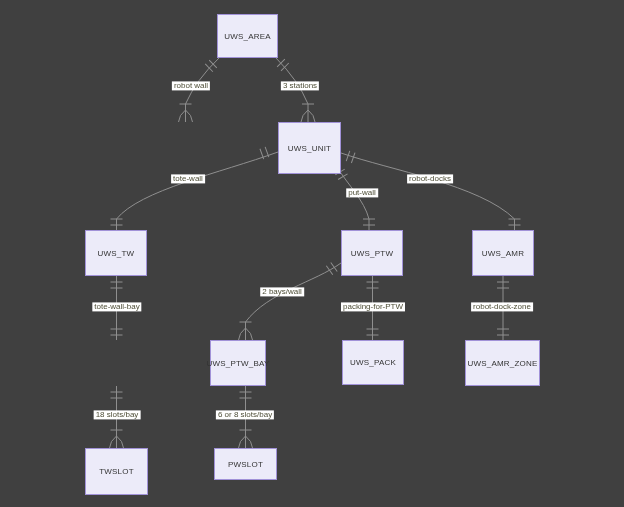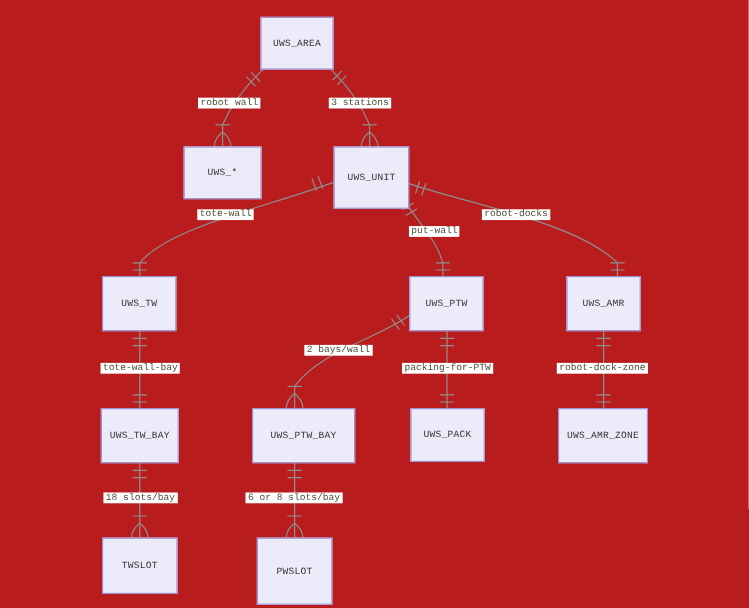--- a/index.html
+++ b/index.html
@@ -1,18 +1,18 @@
 <!DOCTYPE html>
 <html><head>
 <meta charset="utf-8">
 <style>
   html,body{margin:0;padding:0;background:#fff;}
   .stage{
-    position:relative;width:624px;height:507px;background:#b91c1c;overflow:hidden;
-    font-family:Liberation Mono, monospace;
+    position:relative;width:624px;height:507px;background:#404040;overflow:hidden;
+    font-family:Liberation Sans, sans-serif;
   }
   svg.edges{position:absolute;left:0;top:0;}
   svg.edges path{stroke:#8f8f8f;stroke-width:1;fill:none;}
   .entity{
     position:absolute;box-sizing:border-box;
     background:#ecebf9;border:1px solid #a192d8;
     display:flex;align-items:center;justify-content:center;
     font-size:8px;color:#333333;letter-spacing:.2px;text-align:center;
   }
   .edge-label{
@@ -145,51 +145,45 @@
         <path d="M239.5,430 L251.5,430"></path>
         <path d="M245.5,436 Q239,441 238.5,448"></path>
         <path d="M245.5,436 Q252,441 252.5,448"></path>
       </g>
     </g>
   </svg>
 
   <div class="entity" style="left:217px;top:14px;width:61px;height:44px">
     <span>UWS_AREA</span>
   </div>
-  <div class="entity" style="left:153px;top:122px;width:65px;height:44px">
-    <span>UWS_*</span>
-  </div>
   <div class="entity" style="left:278px;top:122px;width:63px;height:52px">
     <span>UWS_UNIT</span>
   </div>
   <div class="entity" style="left:85px;top:230px;width:62px;height:46px">
     <span>UWS_TW</span>
   </div>
   <div class="entity" style="left:341px;top:230px;width:62px;height:46px">
     <span>UWS_PTW</span>
   </div>
   <div class="entity" style="left:472px;top:230px;width:62px;height:46px">
     <span>UWS_AMR</span>
   </div>
-  <div class="entity" style="left:84px;top:340px;width:65px;height:46px">
-    <span>UWS_TW_BAY</span>
-  </div>
-  <div class="entity" style="left:210px;top:340px;width:86px;height:46px">
+  <div class="entity" style="left:210px;top:340px;width:56px;height:46px">
     <span>UWS_PTW_BAY</span>
   </div>
   <div class="entity" style="left:342px;top:340px;width:62px;height:45px">
     <span>UWS_PACK</span>
   </div>
   <div class="entity" style="left:465px;top:340px;width:75px;height:46px">
     <span>UWS_AMR_ZONE</span>
   </div>
   <div class="entity" style="left:85px;top:448px;width:63px;height:47px">
     <span>TWSLOT</span>
   </div>
-  <div class="entity" style="left:214px;top:448px;width:63px;height:56px">
+  <div class="entity" style="left:214px;top:448px;width:63px;height:32px">
     <span>PWSLOT</span>
   </div>
 
   <div class="edge-label" style="left:191px;top:86px">robot wall</div>
   <div class="edge-label" style="left:300px;top:86px">3 stations</div>
   <div class="edge-label" style="left:188px;top:179px">tote-wall</div>
   <div class="edge-label" style="left:362px;top:193px">put-wall</div>
   <div class="edge-label" style="left:430px;top:179px">robot-docks</div>
   <div class="edge-label" style="left:117px;top:307px">tote-wall-bay</div>
   <div class="edge-label" style="left:282px;top:292px">2 bays/wall</div>

